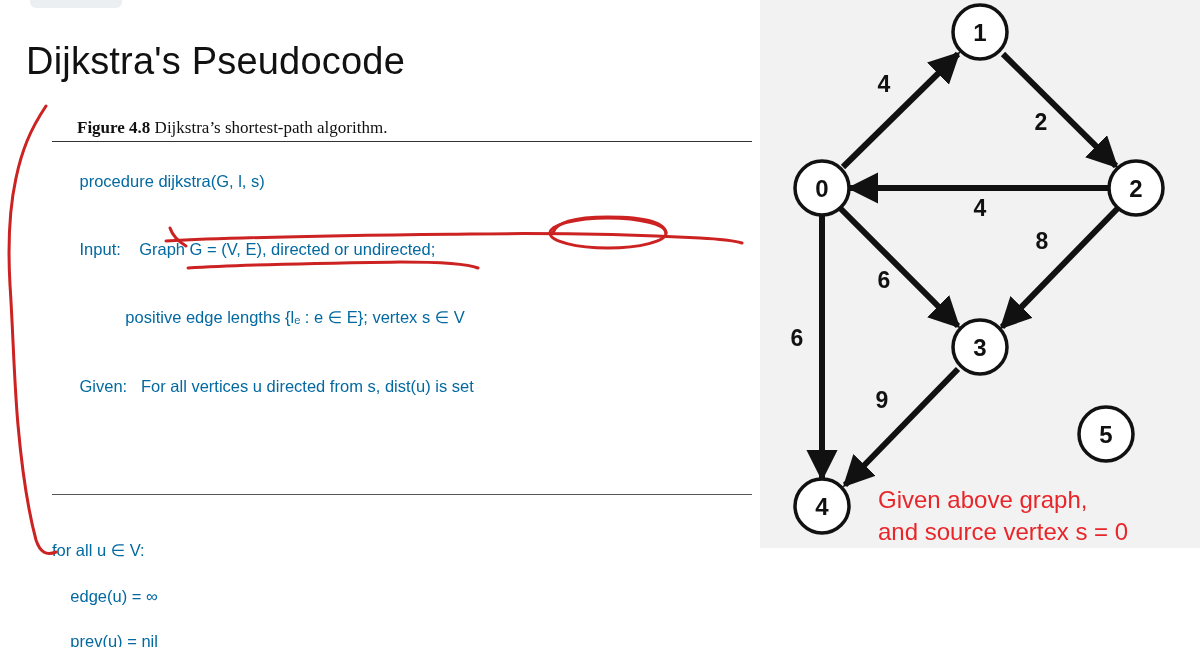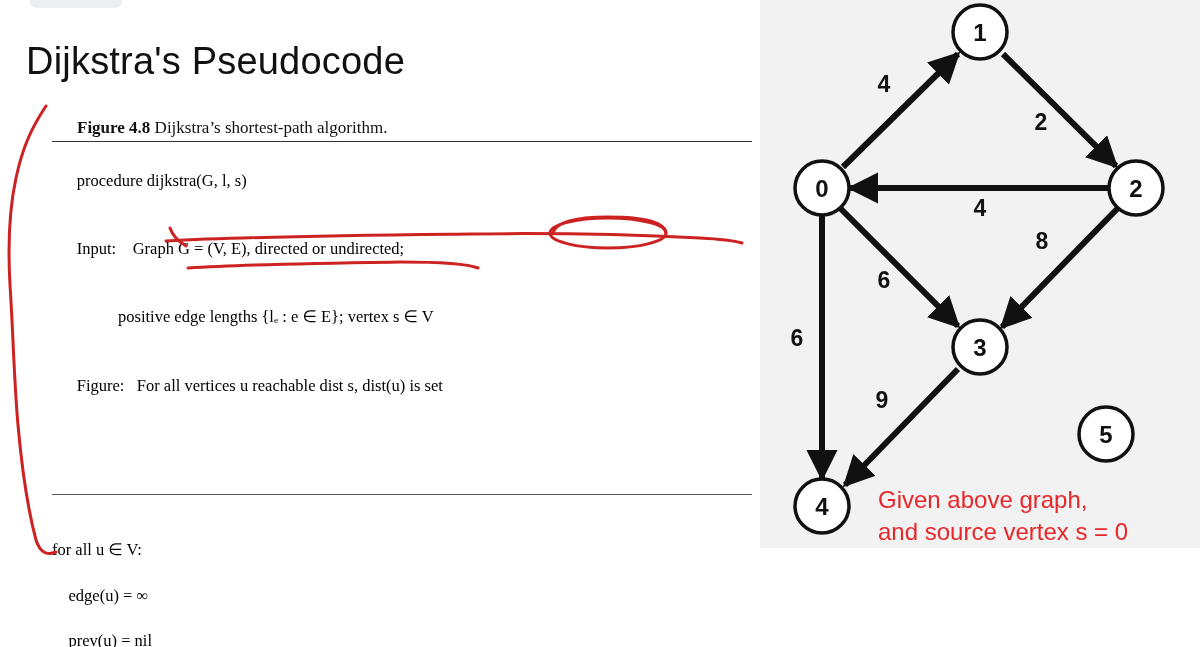--- a/index.html
+++ b/index.html
@@ -54,23 +54,23 @@
   }
   .fig-caption b { font-weight: bold; }
   .rule {
     border-bottom: 1.3px solid #333;
     width: 700px;
     margin: 0 0 5px 0;
   }
   .rule.thin { border-bottom: 1px solid #555; }
 
   .mono {
-    font-family: Liberation Serif, serif;
+    font-family: Liberation Sans, sans-serif;
     font-size: 16.5px;
-    color: #000000;
+    color: #0369a1;
     line-height: 1.38;
     white-space: pre;
   }
 
   .code-line { white-space: pre; }
   .gap { height: 16px; }
 
   
   .annot {
     position: absolute;
@@ -122,21 +122,21 @@
     </div>
 
     <div class="mono code-line">
       <span>Input:</span><span>    </span><span>Graph G = (V, E), directed or undirected;</span>
     </div>
     <div class="mono code-line">
       <span>          </span><span>positive edge lengths {lₑ : e ∈ E}; vertex s ∈ V</span>
     </div>
 
     <div class="mono code-line">
-      <span>Figure:</span><span>   </span><span>For all vertices u reachable dist s, dist(u) is set</span>
+      <span>Given:</span><span>   </span><span>For all vertices u directed from s, dist(u) is set</span>
     </div>
     <div class="mono code-line">
       <span>          </span>
     </div>
 
     <div class="rule thin" style="margin-top:6px;"></div>
 
     <div class="gap"></div>
 
     <div class="mono">

